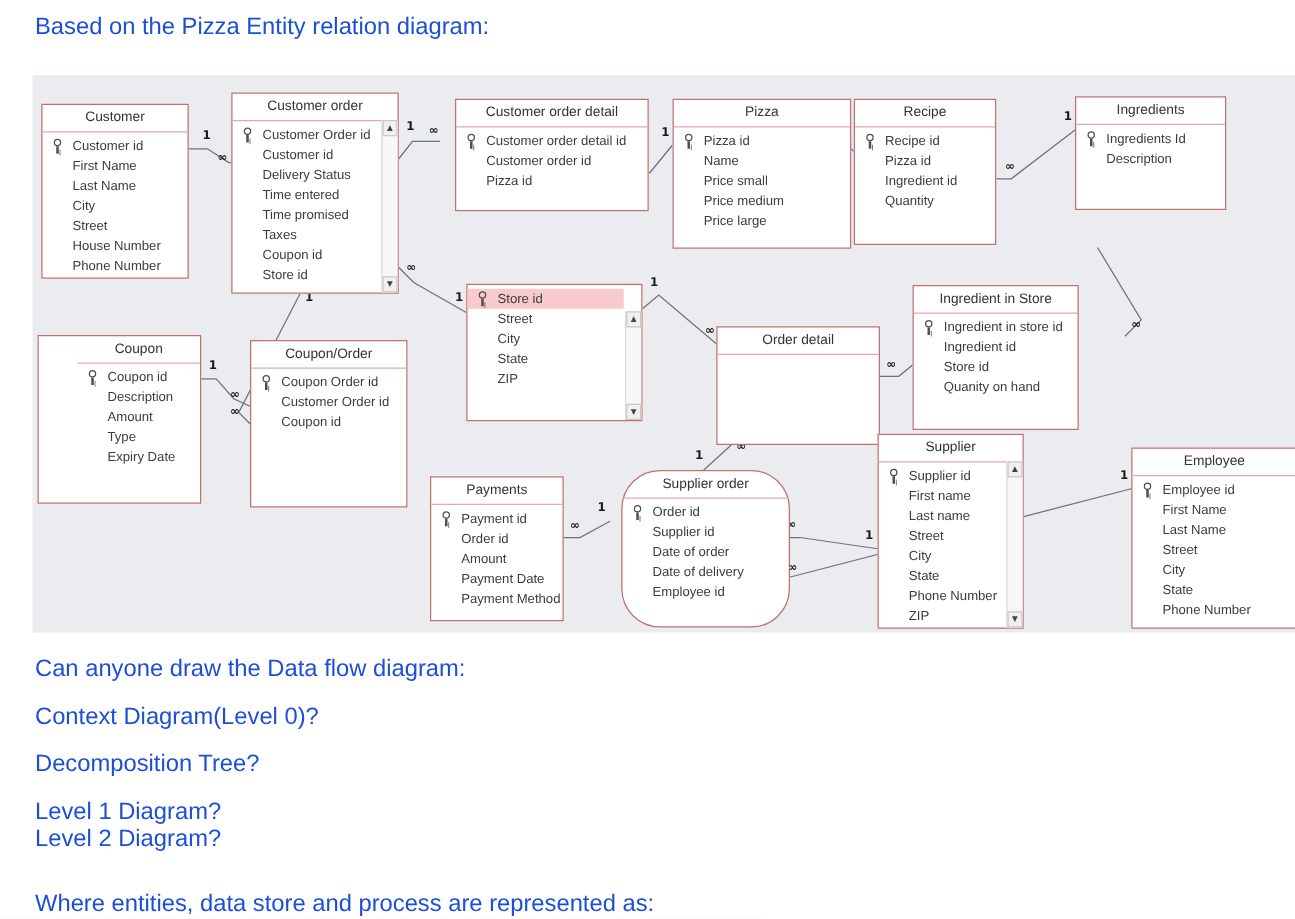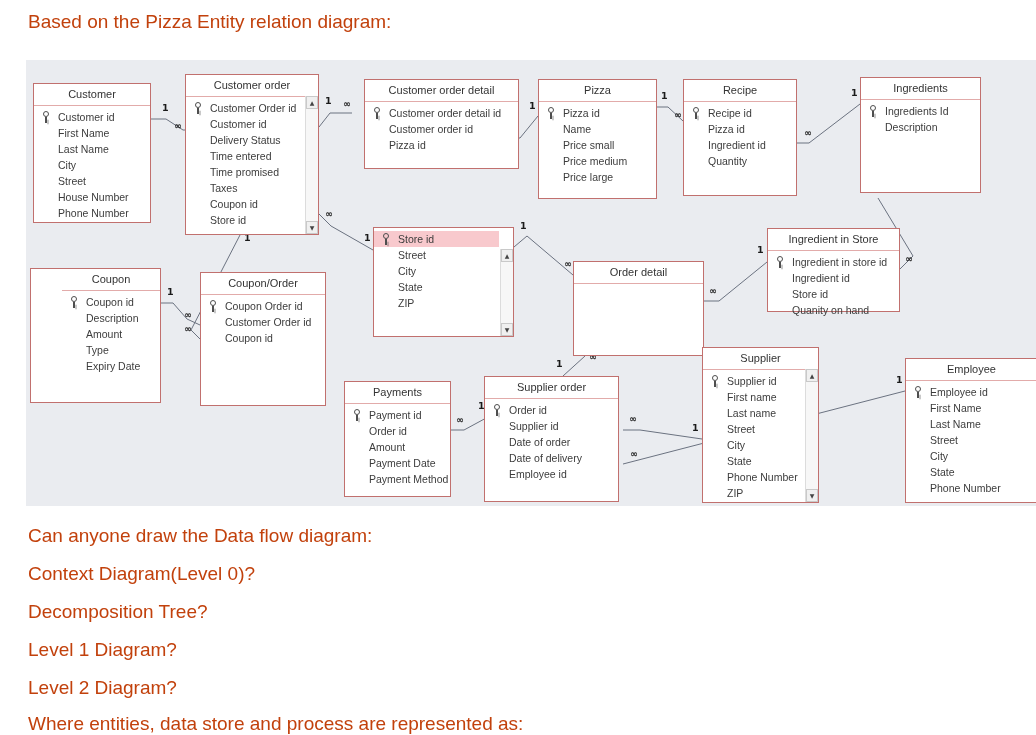--- a/index.html
+++ b/index.html
@@ -3,26 +3,26 @@
 <meta charset="utf-8">
 <style>
   html,body{margin:0;padding:0;}
   body{
     width:1036px;height:735px;position:relative;overflow:hidden;
     background:#ffffff;
     font-family:"Liberation Sans", sans-serif;
   }
   .qline{
     position:absolute;left:28px;
-    font-size:19px;line-height:24px;color:#c2410c;
+    font-size:19px;line-height:24px;color:#1d4ed8;
     white-space:nowrap;
   }
   #intro{top:10px;}
   .q0{top:524px;text-align:center;} .q1{top:562px;} .q2{top:600px;}
-  .q3{top:638px;} .q4{top:676px;} .q5{top:712px;}
+  .q3{top:638px;} .q4{top:660px;} .q5{top:712px;}
 
   #diagram-bg{
     position:absolute;left:26px;top:60px;width:1010px;height:446px;
     background:#eaecf0;z-index:0;
   }
   #connector-layer{
     position:absolute;left:0;top:0;z-index:1;pointer-events:none;
   }
   #entities{position:absolute;left:0;top:0;z-index:2;}
 
@@ -152,40 +152,40 @@
       </div>
     </div>
     <div class="table-box" style="left: 364px; top: 79px; width: 155px; height: 90px;">
       <div class="tbl-title">Customer order detail</div>
       <div class="fields">
         <div class="field-row"><span class="key-icon"></span><span>Customer order detail id</span></div>
         <div class="field-row"><span>Customer order id</span></div>
         <div class="field-row"><span>Pizza id</span></div>
       </div>
     </div>
-    <div class="table-box" style="left: 538px; top: 79px; width: 119px; height: 120px;">
+    <div class="table-box" style="left: 538px; top: 79px; width: 143px; height: 120px;">
       <div class="tbl-title">Pizza</div>
       <div class="fields">
         <div class="field-row"><span class="key-icon"></span><span>Pizza id</span></div>
         <div class="field-row"><span>Name</span></div>
         <div class="field-row"><span>Price small</span></div>
         <div class="field-row"><span>Price medium</span></div>
         <div class="field-row"><span>Price large</span></div>
       </div>
     </div>
     <div class="table-box" style="left: 683px; top: 79px; width: 114px; height: 117px;">
       <div class="tbl-title">Recipe</div>
       <div class="fields">
         <div class="field-row"><span class="key-icon"></span><span>Recipe id</span></div>
         <div class="field-row"><span>Pizza id</span></div>
         <div class="field-row"><span>Ingredient id</span></div>
         <div class="field-row"><span>Quantity</span></div>
       </div>
     </div>
-    <div class="table-box" style="left: 860px; top: 77px; width: 121px; height: 116px;">
+    <div class="table-box" style="left: 860px; top: 77px; width: 121px; height: 91px;">
       <div class="tbl-title">Ingredients</div>
       <div class="fields">
         <div class="field-row"><span class="key-icon"></span><span>Ingredients Id</span></div>
         <div class="field-row"><span>Description</span></div>
       </div>
     </div>
     <div class="table-box" style="left: 30px; top: 268px; width: 131px; height: 135px; padding-left: 31px;">
       <div class="tbl-title">Coupon</div>
       <div class="fields">
         <div class="field-row"><span class="key-icon"></span><span>Coupon id</span></div>
@@ -212,40 +212,40 @@
         <div class="field-row"><span>ZIP</span></div>
       </div>
       <div class="scrollbar">
         <div class="scroll-btn scroll-up">▲</div>
         <div class="scroll-btn scroll-down">▼</div>
       </div>
     </div>
     <div class="table-box" style="left: 573px; top: 261px; width: 131px; height: 95px;">
       <div class="tbl-title">Order detail</div>
     </div>
-    <div class="table-box" style="left: 767px; top: 228px; width: 133px; height: 84px;">
+    <div class="table-box" style="left: 730px; top: 228px; width: 133px; height: 116px;">
       <div class="tbl-title">Ingredient in Store</div>
       <div class="fields">
         <div class="field-row"><span class="key-icon"></span><span>Ingredient in store id</span></div>
         <div class="field-row"><span>Ingredient id</span></div>
         <div class="field-row"><span>Store id</span></div>
         <div class="field-row"><span>Quanity on hand</span></div>
       </div>
     </div>
     <div class="table-box" style="left: 344px; top: 381px; width: 107px; height: 116px;">
       <div class="tbl-title">Payments</div>
       <div class="fields">
         <div class="field-row"><span class="key-icon"></span><span>Payment id</span></div>
         <div class="field-row"><span>Order id</span></div>
         <div class="field-row"><span>Amount</span></div>
         <div class="field-row"><span>Payment Date</span></div>
         <div class="field-row"><span>Payment Method</span></div>
       </div>
     </div>
-    <div class="table-box" style="left: 484px; top: 376px; width: 135px; height: 126px;">
+    <div class="table-box" style="left: 497px; top: 376px; width: 135px; height: 126px; border-radius: 31px;">
       <div class="tbl-title">Supplier order</div>
       <div class="fields">
         <div class="field-row"><span class="key-icon"></span><span>Order id</span></div>
         <div class="field-row"><span>Supplier id</span></div>
         <div class="field-row"><span>Date of order</span></div>
         <div class="field-row"><span>Date of delivery</span></div>
         <div class="field-row"><span>Employee id</span></div>
       </div>
     </div>
     <div class="table-box has-scroll" style="left: 702px; top: 347px; width: 117px; height: 156px;">

